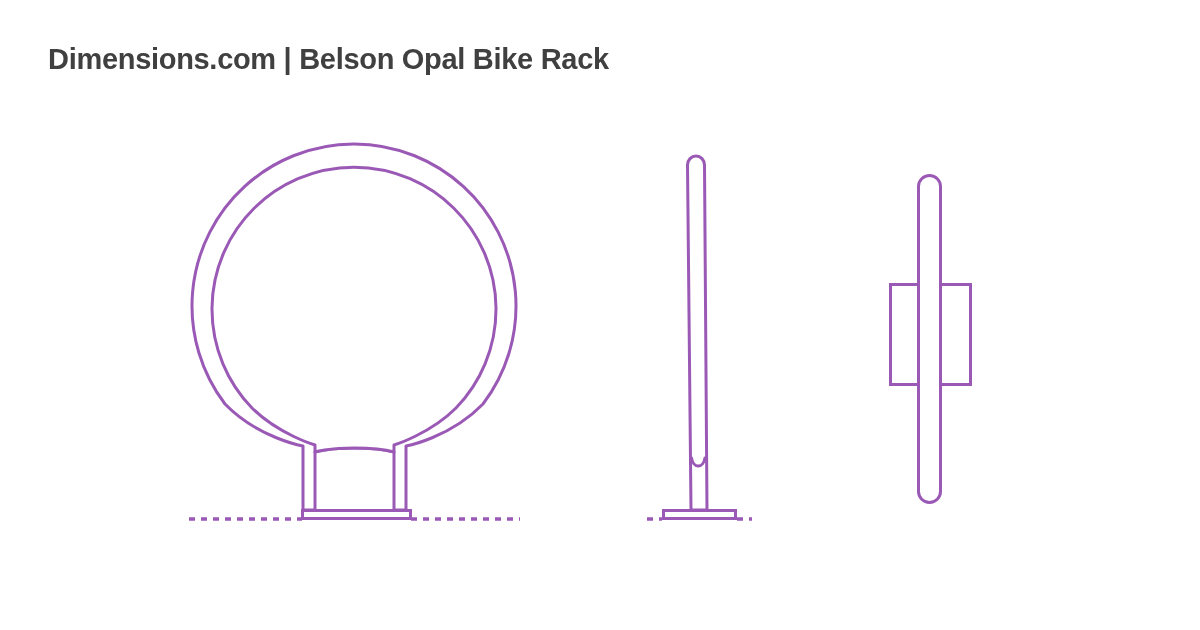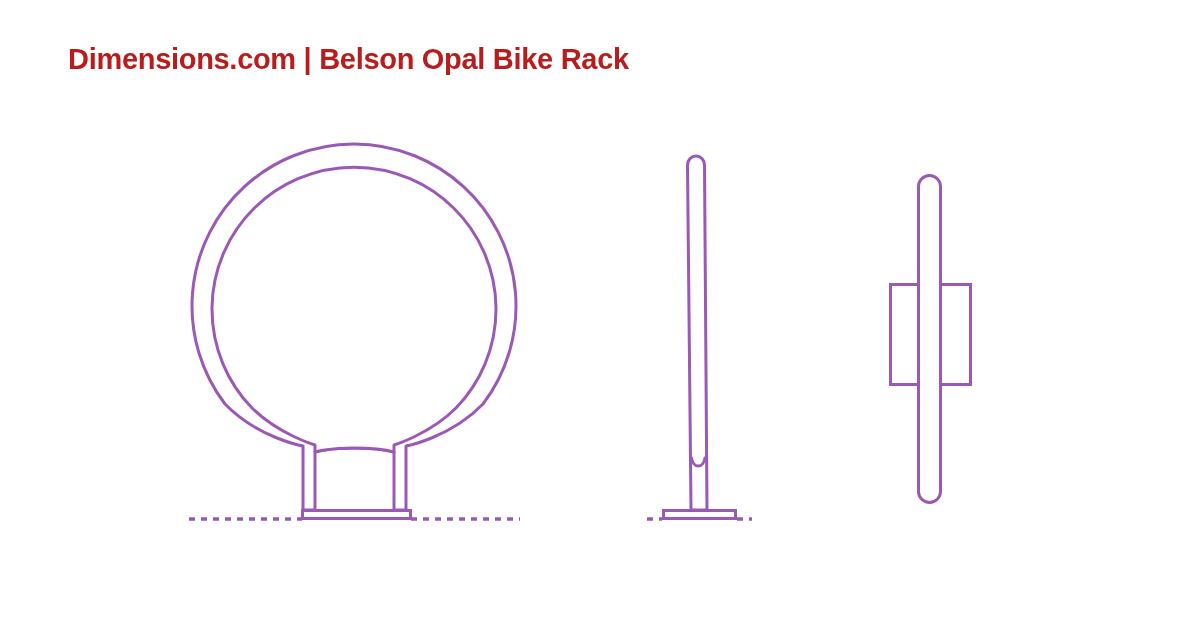--- a/index.html
+++ b/index.html
@@ -44,21 +44,21 @@
     height: 630px;
   }
   .view-group { }
 </style>
 </head>
 <body>
 
 <div id="page" style="background: rgb(255, 255, 255);">
 
   <div id="title-bar">
-    <span id="title-text" style="color: #b91c1c; margin-left: 20px;">Dimensions.com | Belson Opal Bike Rack</span>
+    <span id="title-text" style="color: #404040;">Dimensions.com | Belson Opal Bike Rack</span>
   </div>
 
   <svg id="drawing-canvas" viewBox="0 0 1200 630" xmlns="http://www.w3.org/2000/svg">
 
     <g class="view-group">
 
       <path d="M 303 446
                C 303 446, 258 438, 225 404
                A 162 162 0 1 1 483 404
                C 450 438, 406 446, 406 446

